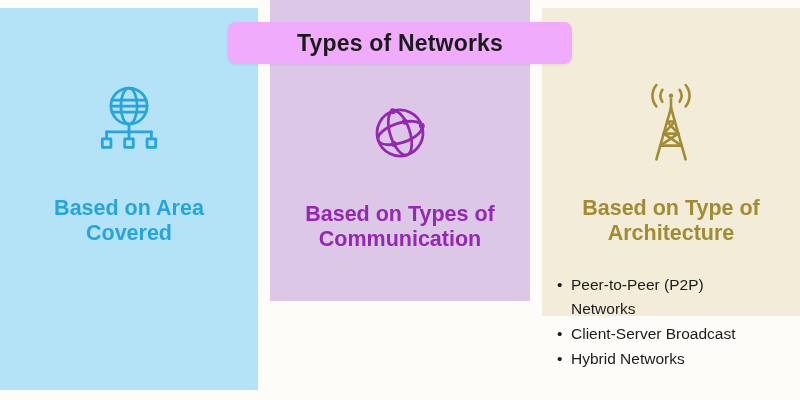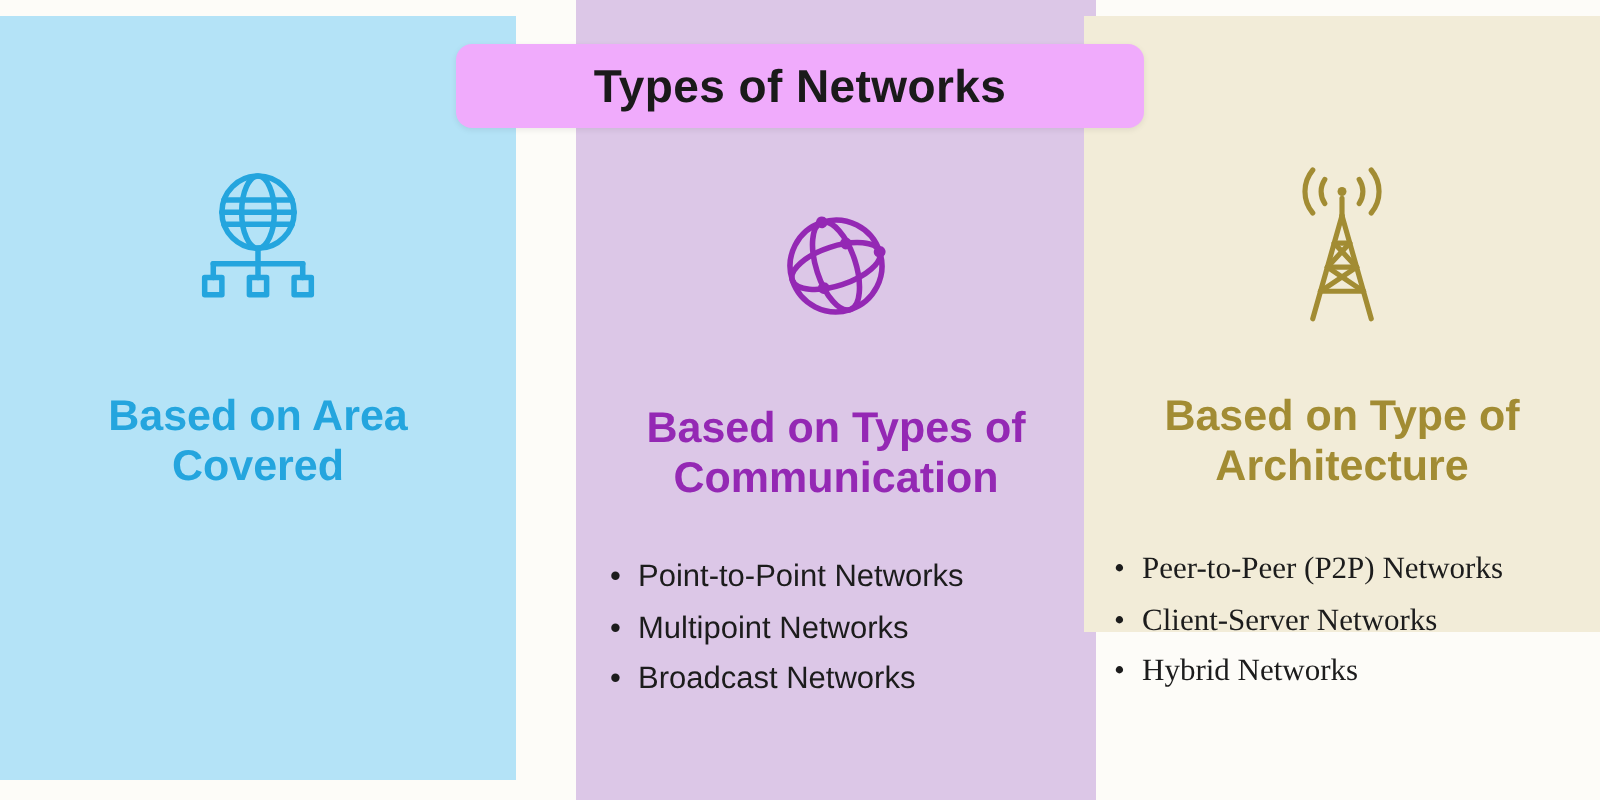--- a/index.html
+++ b/index.html
@@ -15,21 +15,21 @@
     overflow: hidden;
   }
   .column {
     position: absolute;
     display: flex;
     flex-direction: column;
     align-items: center;
     box-sizing: border-box;
   }
   .col-0 { left: 0;     top: 8px; width: 258px; height: 382px; }
-  .col-1 { left: 288px; top: 0;   width: 260px; height: 400px; }
+  .col-1 { left: 270px; top: 0;   width: 260px; height: 301px; }
   .col-2 { left: 542px; top: 8px; width: 258px; height: 308px; }
 
   .icon {
     width: 86px;
     height: 86px;
     margin-top: 74px;
     color: var(--accent, #333);
     flex: 0 0 auto;
   }
   .col-1 .icon { margin-top: 92px; width: 82px; height: 82px; }
@@ -51,21 +51,21 @@
     margin: 28px 0 0;
     padding: 0;
     list-style: none;
     font-size: 15.5px;
     line-height: 1.5;
     color: #1c1c1c;
     align-self: flex-start;
   }
   .col-0 .list { margin-left: 10px; width: 245px; }
   .col-1 .list { margin-left: 16px; width: 230px; margin-top: 26px; }
-  .col-2 .list { margin-left: 14px; width: 206px; font-family: Liberation Serif, serif; }
+  .col-2 .list { margin-left: 14px; width: 206px; }
   .list li {
     position: relative;
     padding-left: 15px;
     margin-bottom: 2px;
   }
   .list li::before {
     content: "\2022";
     position: absolute;
     left: 1px;
   }
@@ -126,25 +126,20 @@
           <ellipse cx="50" cy="50" rx="12" ry="28"></ellipse>
           <ellipse cx="50" cy="50" rx="28" ry="12"></ellipse>
           <circle cx="50" cy="22" r="3.6" fill="currentColor" stroke="none"></circle>
           <circle cx="78" cy="50" r="3.6" fill="currentColor" stroke="none"></circle>
           <circle cx="38.8" cy="60.5" r="3.6" fill="currentColor" stroke="none"></circle>
           <circle cx="60" cy="38.8" r="3.6" fill="currentColor" stroke="none"></circle>
         </g>
       </svg>
     </div>
     <h2 class="heading">Based on Types of Communication</h2>
-    <ul class="list">
-      <li>Point-to-Point Networks</li>
-      <li>Multipoint Networks</li>
-      <li>Broadcast Networks</li>
-    </ul>
   </section>
 
   <section class="column col-2" style="background: rgb(242, 236, 216); --accent: #a28c33;">
     <div class="icon">
       <svg viewBox="0 0 100 100" fill="none" stroke="currentColor" stroke-width="3" stroke-linecap="round">
         <circle cx="50" cy="16" r="2.6" fill="currentColor" stroke="none"></circle>
         <line x1="50" y1="20" x2="50" y2="32"></line>
         <path d="M40 9 a12.5 12.5 0 0 0 0 14"></path>
         <path d="M33 3.5 a19.5 19.5 0 0 0 0 25"></path>
         <path d="M60 9 a12.5 12.5 0 0 1 0 14"></path>
@@ -156,21 +151,21 @@
         <line x1="37.5" y1="74" x2="62.5" y2="74"></line>
         <line x1="45.5" y1="46" x2="58.5" y2="60"></line>
         <line x1="54.5" y1="46" x2="41.5" y2="60"></line>
         <line x1="41.5" y1="60" x2="62.5" y2="74"></line>
         <line x1="58.5" y1="60" x2="37.5" y2="74"></line>
       </svg>
     </div>
     <h2 class="heading">Based on Type of Architecture</h2>
     <ul class="list">
       <li>Peer-to-Peer (P2P) Networks</li>
-      <li>Client-Server Networks</li>
+      <li>Client-Server Broadcast</li>
       <li>Hybrid Networks</li>
     </ul>
   </section>
 
   <div class="title-box">
     <h1>Types of Networks</h1>
   </div>
 
 </div>
 

